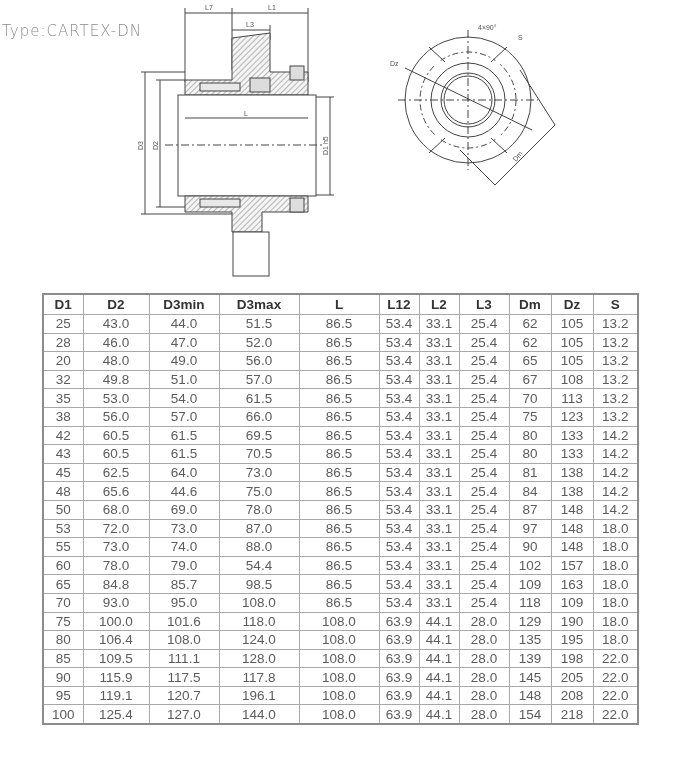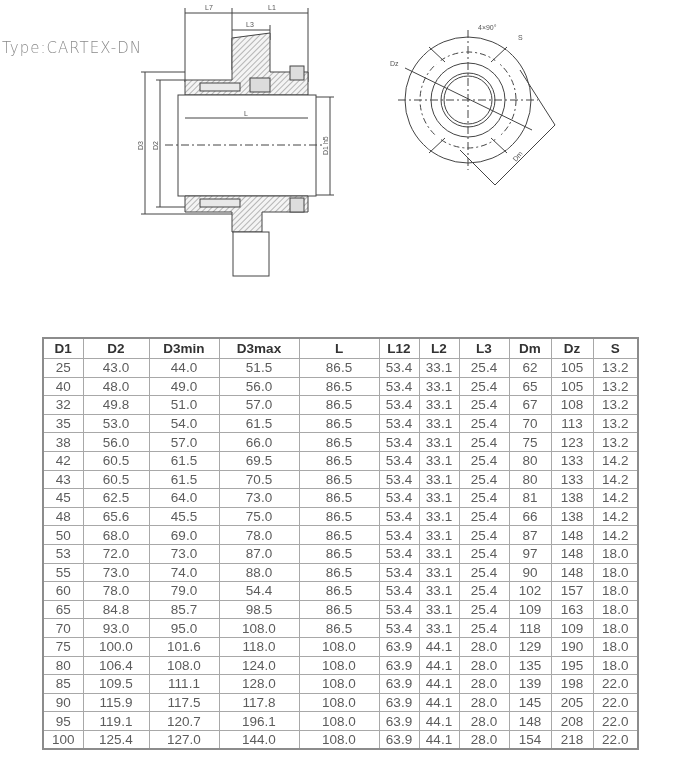--- a/index.html
+++ b/index.html
@@ -1,19 +1,19 @@
 <!DOCTYPE html>
 <html><head>
 <meta charset="utf-8">
 <style>
   html, body { margin:0; padding:0; background:#ffffff; }
   body { width:680px; height:764px; position:relative; overflow:hidden; font-family:"Liberation Sans", sans-serif; }
-  .title { position:absolute; left:2px; top:39px; font-family:"DejaVu Sans", sans-serif; font-size:15px; letter-spacing:1px; color:#8a8a8a; font-weight:300; }
+  .title { position:absolute; left:2px; top:22px; font-family:"DejaVu Sans", sans-serif; font-size:15px; letter-spacing:1px; color:#8a8a8a; font-weight:300; }
   .drawing { position:absolute; left:0; top:0; }
-  .spec-table { position:absolute; left:42px; top:293px; border-collapse:collapse; border:2px solid #8c8c8c;margin-top:44px; }
+  .spec-table { position:absolute; left:42px; top:293px; border-collapse:collapse; border:2px solid #8c8c8c; }
   .spec-table th, .spec-table td { border:1px solid #a8a8a8; text-align:center; padding:0; height:17.6px; line-height:17px; font-size:13.5px; color:#555; }
   .spec-table th { font-weight:bold; color:#333; height:19px; font-size:13.5px; }
   .spec-table td { font-weight:normal; color:#5c5c5c; }
 </style>
 </head>
 <body>
 
 <div class="title">Type:CARTEX-DN</div>
 
 <svg class="drawing" width="680" height="290" viewBox="0 0 680 290">
@@ -127,21 +127,34 @@
         <td>51.5</td>
         <td>86.5</td>
         <td>53.4</td>
         <td>33.1</td>
         <td>25.4</td>
         <td>62</td>
         <td>105</td>
         <td>13.2</td>
       </tr>
       <tr>
-        <td>40</td>
+        <td>28</td>
+        <td>46.0</td>
+        <td>47.0</td>
+        <td>52.0</td>
+        <td>86.5</td>
+        <td>53.4</td>
+        <td>33.1</td>
+        <td>25.4</td>
+        <td>62</td>
+        <td>105</td>
+        <td>13.2</td>
+      </tr>
+      <tr>
+        <td>20</td>
         <td>48.0</td>
         <td>49.0</td>
         <td>56.0</td>
         <td>86.5</td>
         <td>53.4</td>
         <td>33.1</td>
         <td>25.4</td>
         <td>65</td>
         <td>105</td>
         <td>13.2</td>
@@ -220,27 +233,27 @@
         <td>53.4</td>
         <td>33.1</td>
         <td>25.4</td>
         <td>81</td>
         <td>138</td>
         <td>14.2</td>
       </tr>
       <tr>
         <td>48</td>
         <td>65.6</td>
-        <td>45.5</td>
+        <td>44.6</td>
         <td>75.0</td>
         <td>86.5</td>
         <td>53.4</td>
         <td>33.1</td>
         <td>25.4</td>
-        <td>66</td>
+        <td>84</td>
         <td>138</td>
         <td>14.2</td>
       </tr>
       <tr>
         <td>50</td>
         <td>68.0</td>
         <td>69.0</td>
         <td>78.0</td>
         <td>86.5</td>
         <td>53.4</td>

